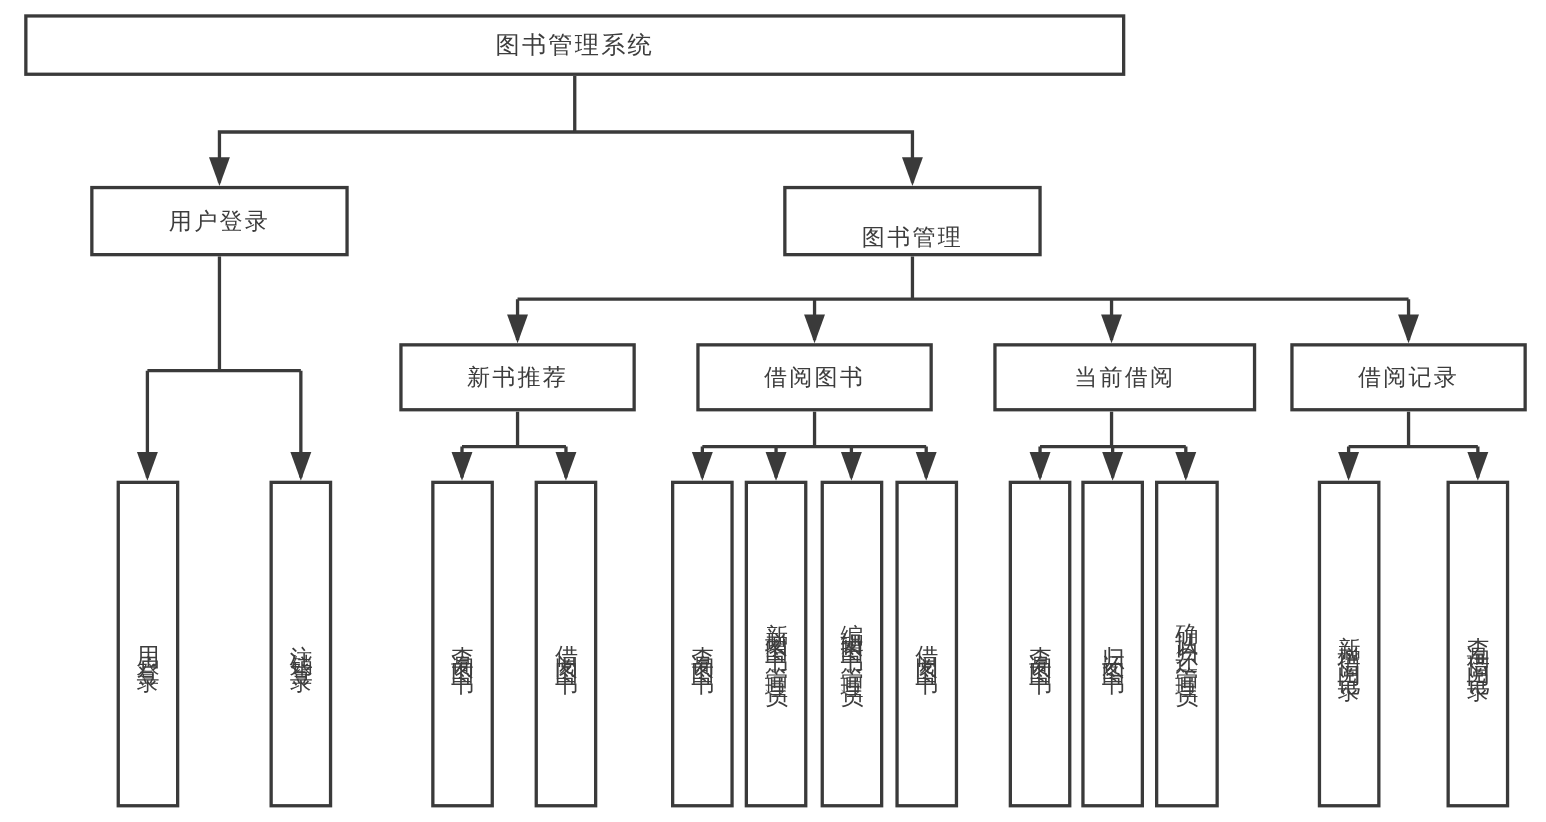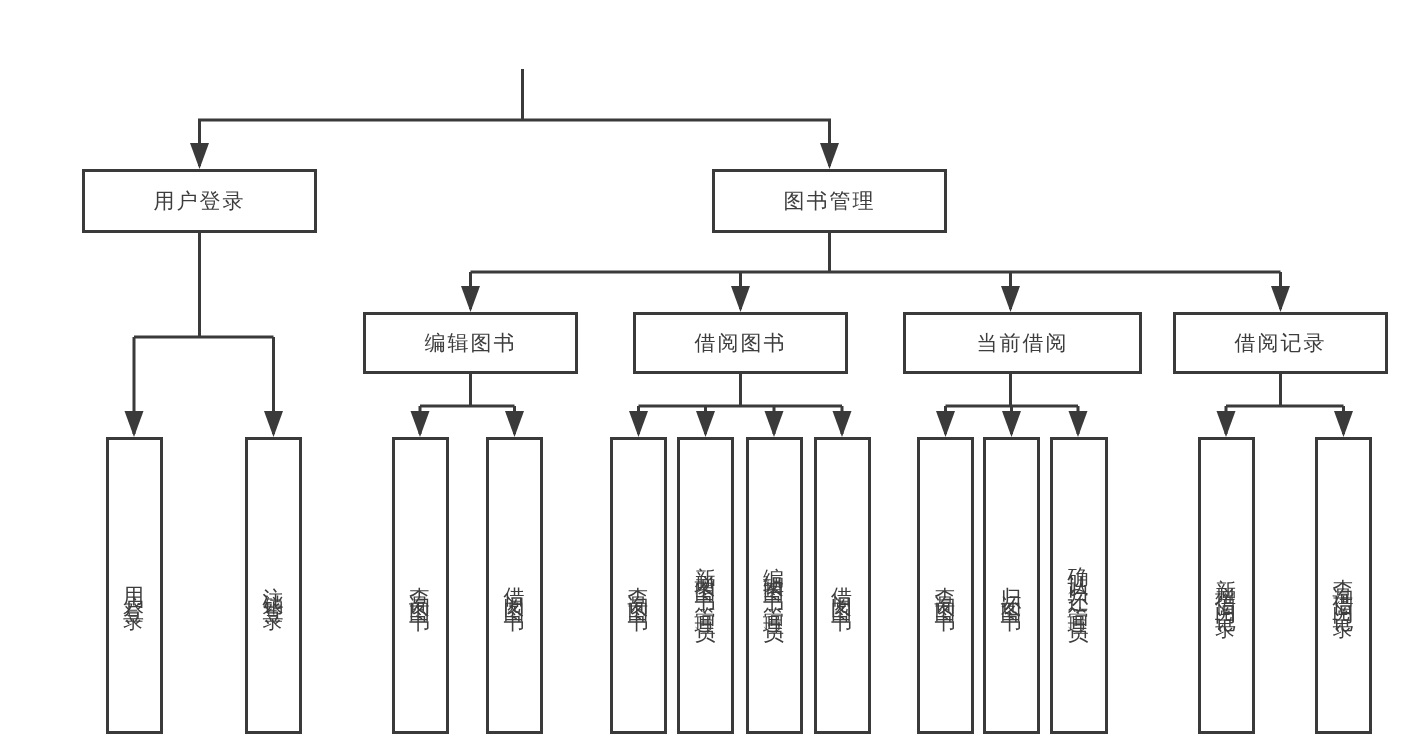--- a/index.html
+++ b/index.html
@@ -84,30 +84,33 @@
       <polygon points="764.5,411 783.5,411 774,437"></polygon>
       <polygon points="832.5,411 851.5,411 842,437"></polygon>
       <polygon points="936,411 955,411 945.5,437"></polygon>
       <polygon points="1002,411 1021,411 1011.5,437"></polygon>
       <polygon points="1068.5,411 1087.5,411 1078,437"></polygon>
       <polygon points="1216.5,411 1235.5,411 1226,437"></polygon>
       <polygon points="1334,411 1353,411 1343.5,437"></polygon>
     </g>
   </svg>
 
+  <div class="node root h-node" style="left:22px; top:13px; width:1001px; height:56px;">
+    <span>图书管理系统</span>
+  </div>
 
   <div class="node l2 h-node" style="left:82px; top:169px; width:235px; height:64px;">
     <span>用户登录</span>
   </div>
-  <div class="node l2 h-node" style="left:712px; top:169px; width:235px; height:64px;">
+  <div class="node l2 h-node" style="left:712px; top:169px; width:235px; height:64px;align-items:flex-end;">
     <span>图书管理</span>
   </div>
 
   <div class="node l3 h-node" style="left:363px; top:312px; width:215px; height:62px;">
-    <span>编辑图书</span>
+    <span>新书推荐</span>
   </div>
   <div class="node l3 h-node" style="left:633px; top:312px; width:215px; height:62px;">
     <span>借阅图书</span>
   </div>
   <div class="node l3 h-node" style="left:903px; top:312px; width:239px; height:62px;">
     <span>当前借阅</span>
   </div>
   <div class="node l3 h-node" style="left:1173px; top:312px; width:215px; height:62px;">
     <span>借阅记录</span>
   </div>

